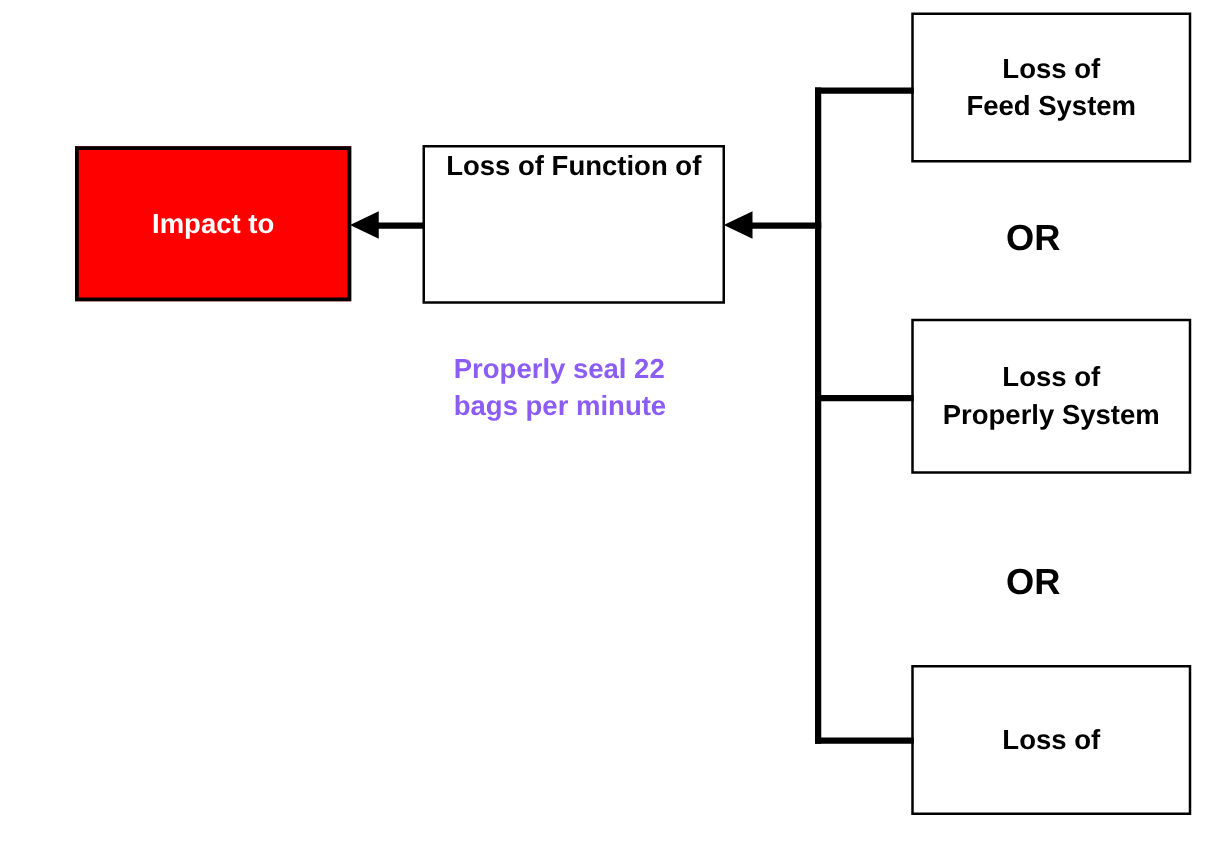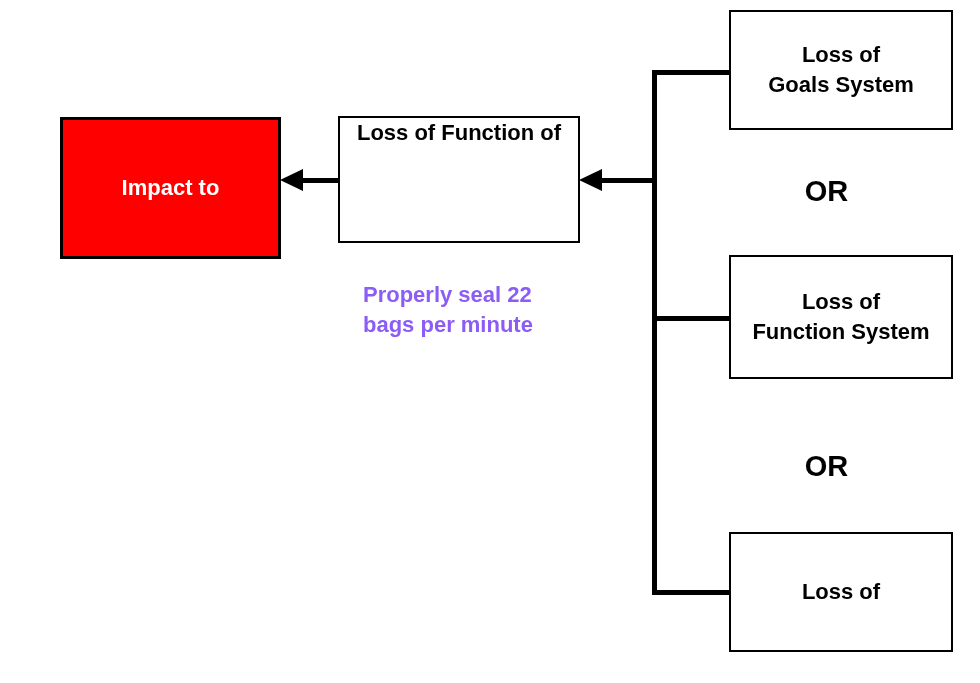--- a/index.html
+++ b/index.html
@@ -21,21 +21,21 @@
     flex-direction: column;
     align-items: center;
     justify-content: center;
     text-align: center;
     font-size: 22px;
     font-weight: 700;
     line-height: 30px;
     white-space: nowrap;
   }
   .node-impact {
-    left: 60px; top: 117px; width: 221px; height: 142px;
+    left: 60px; top: 117px; width: 221px; height: 124px;
     background: #ff0000;
     color: #ffffff;
     border-width: 3px;
   }
   .node-function { left: 338px; top: 116px; width: 242px; height: 127px; justify-content: space-between; }
   .node-feed     { left: 729px; top: 10px;  width: 224px; height: 120px; }
   .node-conveyor { left: 729px; top: 255px; width: 224px; height: 124px; }
   .node-sealer   { left: 729px; top: 532px; width: 224px; height: 120px; }
 
   .conn { position: absolute; background: #000000; }
@@ -94,26 +94,26 @@
     <span>Loss of Function of</span>
   </div>
 
   <div class="annotation">
     <div>Properly seal 22</div>
     <div>bags per minute</div>
   </div>
 
   <div class="node node-feed">
     <span>Loss of</span>
-    <span>Goals System</span>
+    <span>Feed System</span>
   </div>
 
   <div class="node node-conveyor">
     <span>Loss of</span>
-    <span>Function System</span>
+    <span>Properly System</span>
   </div>
 
   <div class="node node-sealer">
     <span>Loss of</span>
   </div>
 
   <div class="or-label or-1">OR</div>
   <div class="or-label or-2">OR</div>
 
   <div class="conn conn-arrow1-line"></div>

